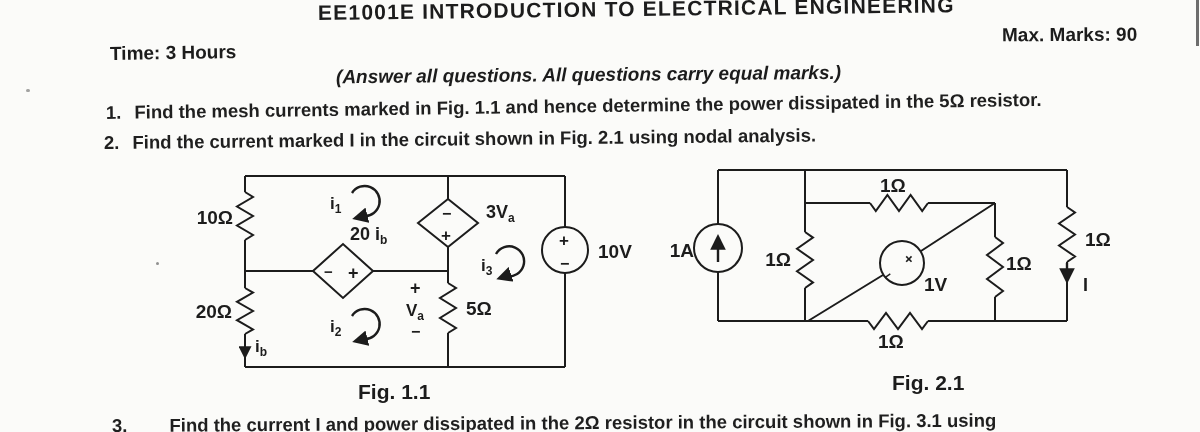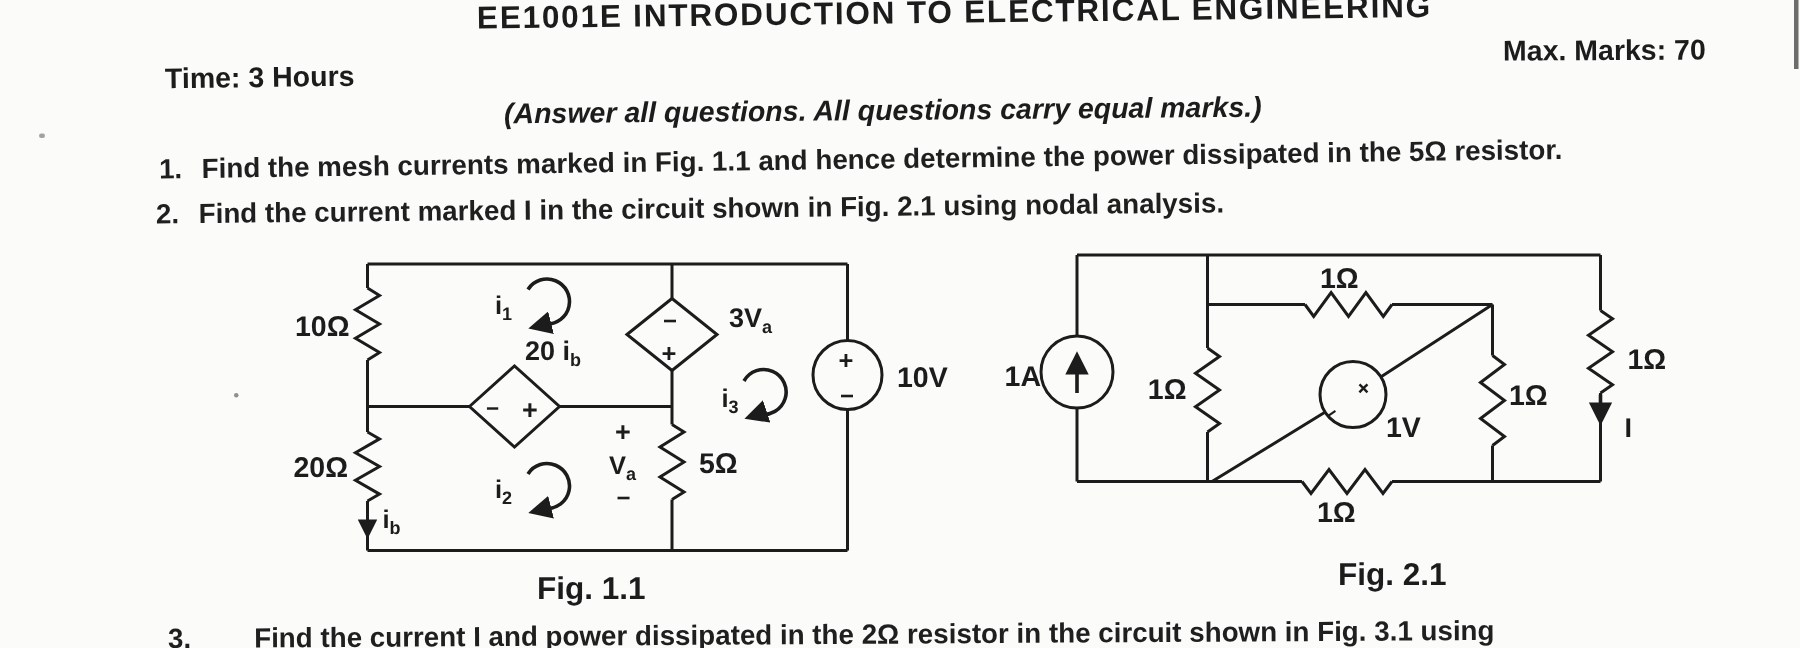--- a/index.html
+++ b/index.html
@@ -18,21 +18,21 @@
   .q3{left:112px;top:415px;transform:rotate(-0.35deg);}
   .qnum{display:inline-block;margin-right:13px;}
   .q3 .qnum{margin-right:42px;}
   .artifact{background:#4a4a4a;}
   svg text{font-family:"Liberation Sans",sans-serif;font-weight:bold;fill:#1c1c1c;}
 </style>
 </head>
 <body>
 
 <div class="abs title b ink">EE1001E INTRODUCTION TO ELECTRICAL ENGINEERING</div>
-<div class="abs maxmarks b ink">Max. Marks: 70</div>
+<div class="abs maxmarks b ink">Max. Marks: 90</div>
 <div class="abs time b ink">Time: 3 Hours</div>
 <div class="abs instr b ink">(Answer all questions. All questions carry equal marks.)</div>
 
 <div class="abs qline q1 b">
   <span class="qnum">1.</span><span>Find the mesh currents marked in Fig. 1.1 and hence determine the power dissipated in the 5Ω resistor.</span>
 </div>
 <div class="abs qline q2 b">
   <span class="qnum">2.</span><span>Find the current marked I in the circuit shown in Fig. 2.1 using nodal analysis.</span>
 </div>
 <div class="abs qline q3 b">

